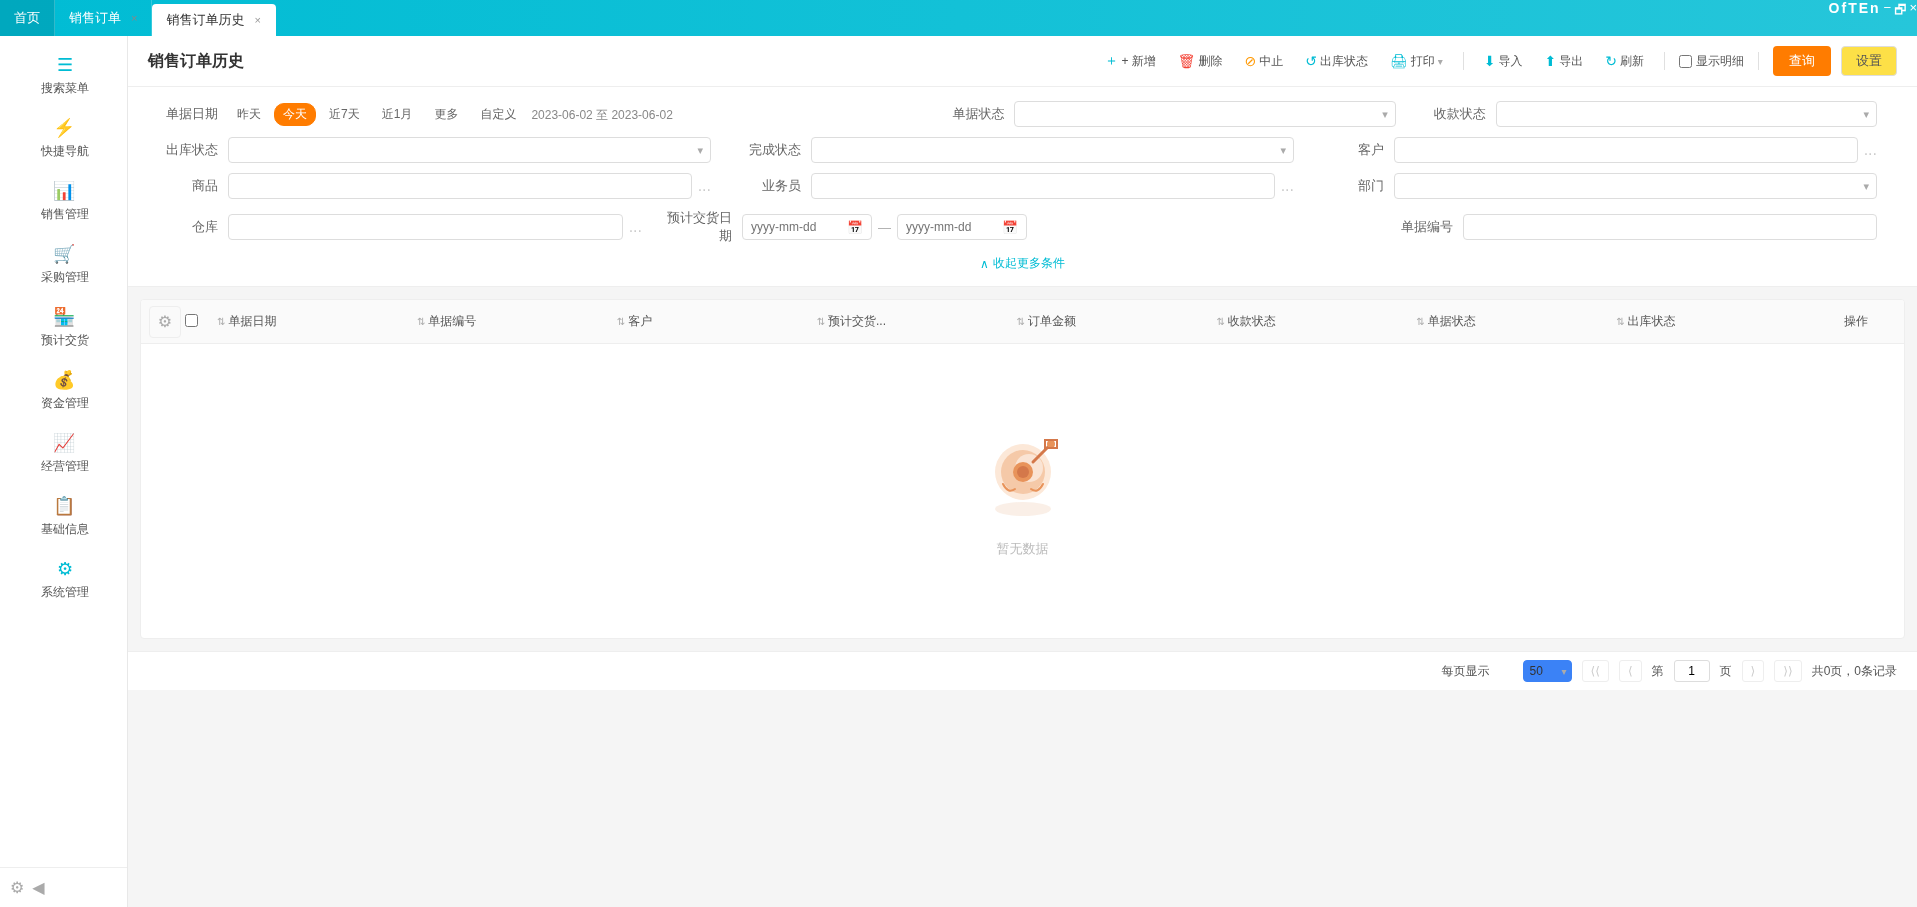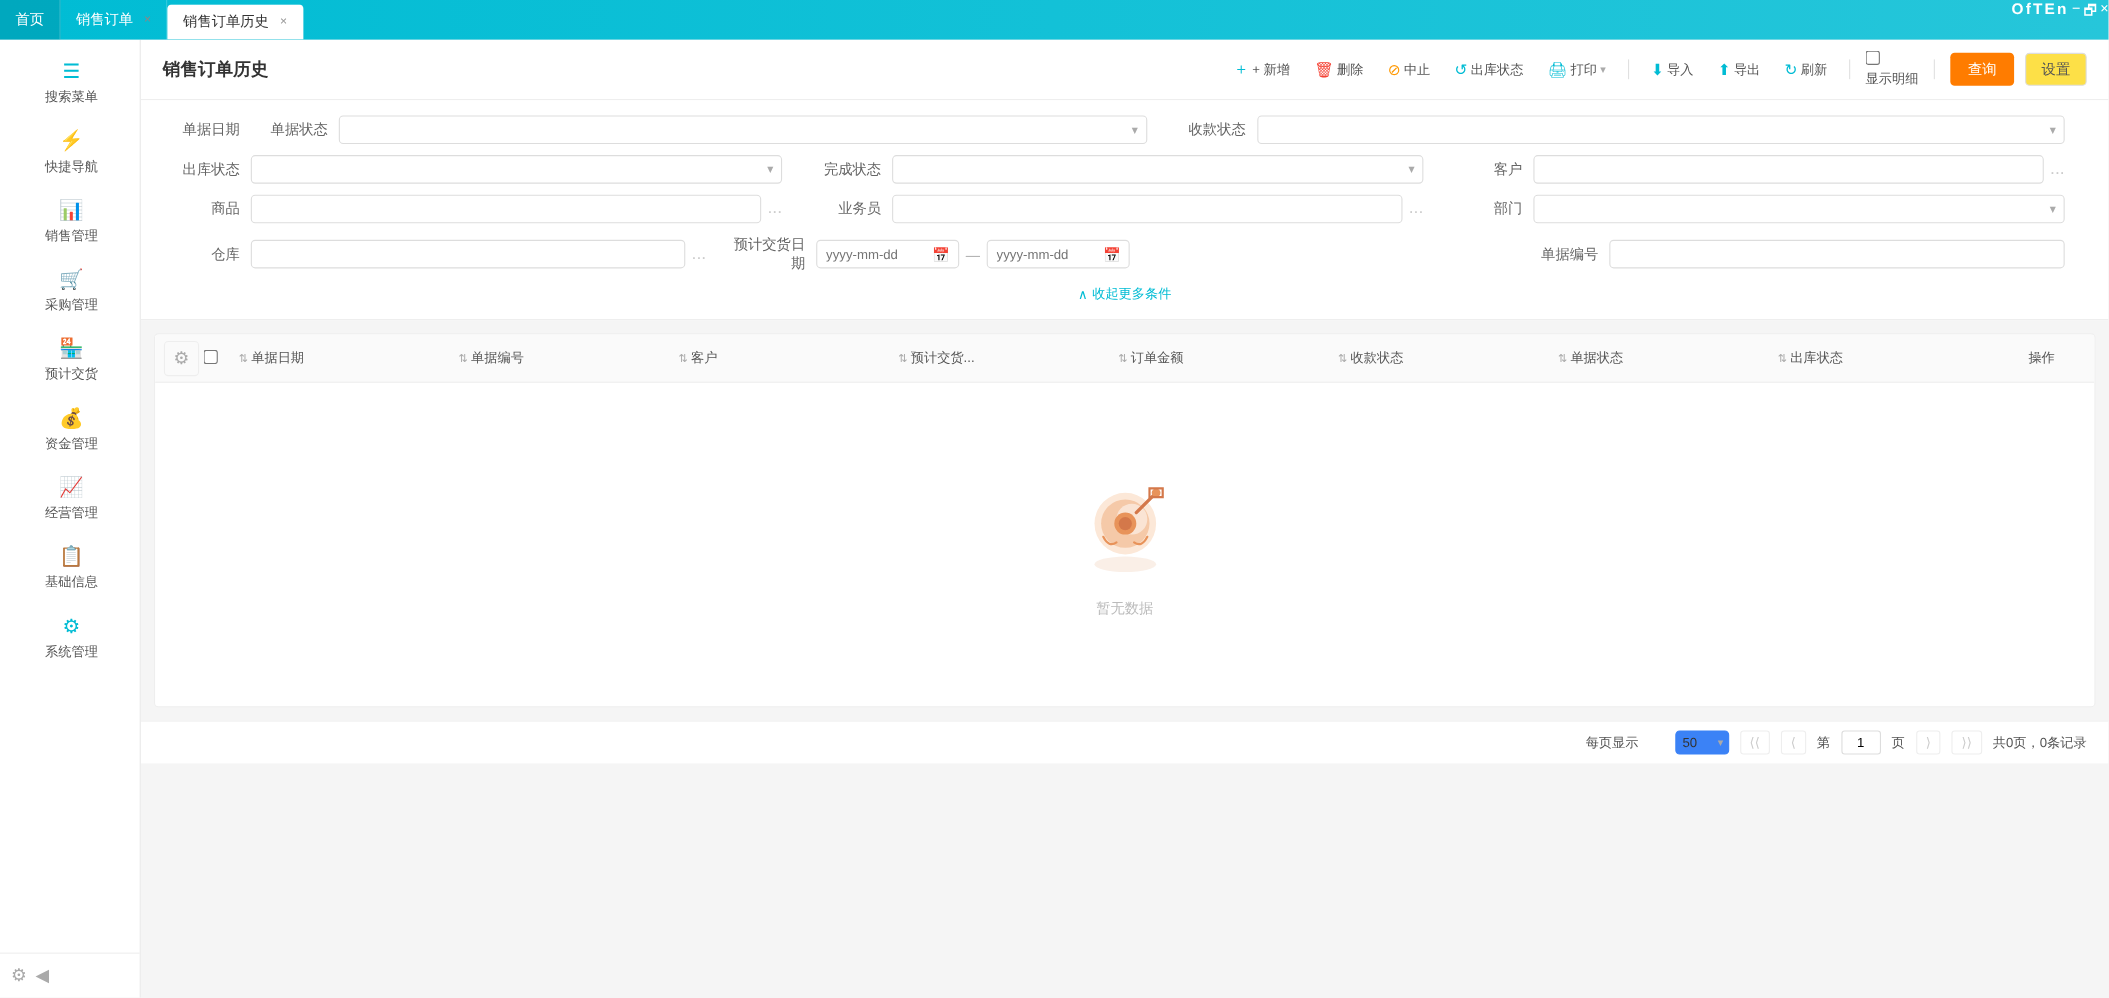--- a/index.html
+++ b/index.html
@@ -115,21 +115,21 @@
       gap: 3px;
       background: none;
       border: none;
       cursor: pointer;
       font-size: 12px;
       color: #555;
       padding: 4px 6px;
     }
     .toolbar-btn .btn-icon { font-size: 14px; color: #00bcd4; }
     .toolbar-btn.danger .btn-icon { color: #f44336; }
-    .toolbar-checkbox { display: flex; align-items: flex-start; gap: 4px; font-size: 12px; color: #555; flex-direction: column; }
+    .toolbar-checkbox { display: flex; align-items: center; gap: 4px; font-size: 12px; color: #555; }
     .btn-query {
       background: #ff7c00;
       color: #fff;
       border: none;
       padding: 6px 16px;
       border-radius: 4px;
       cursor: pointer;
       font-size: 13px;
     }
     .btn-settings {
@@ -493,20 +493,31 @@
         <button class="btn-settings">
           <span>设置</span>
         </button>
       </div>
     </div>
 
     <div class="filter-area">
 
       <div class="filter-row">
         <span class="filter-label">单据日期</span>
+        <div class="filter-field" style="flex:1.8;">
+          <div class="date-tag-group">
+            <span class="date-tag">昨天</span>
+            <span class="date-tag active">今天</span>
+            <span class="date-tag">近7天</span>
+            <span class="date-tag">近1月</span>
+            <span class="date-tag">更多</span>
+            <span class="date-tag">自定义</span>
+          </div>
+          <div class="date-range-text">2023-06-02 至 2023-06-02</div>
+        </div>
         <span class="filter-label">单据状态</span>
         <div class="filter-field">
           <div class="select-wrapper">
             <select class="filter-select">
               <option value=""></option>
             </select>
           </div>
         </div>
         <span class="filter-label">收款状态</span>
         <div class="filter-field">

